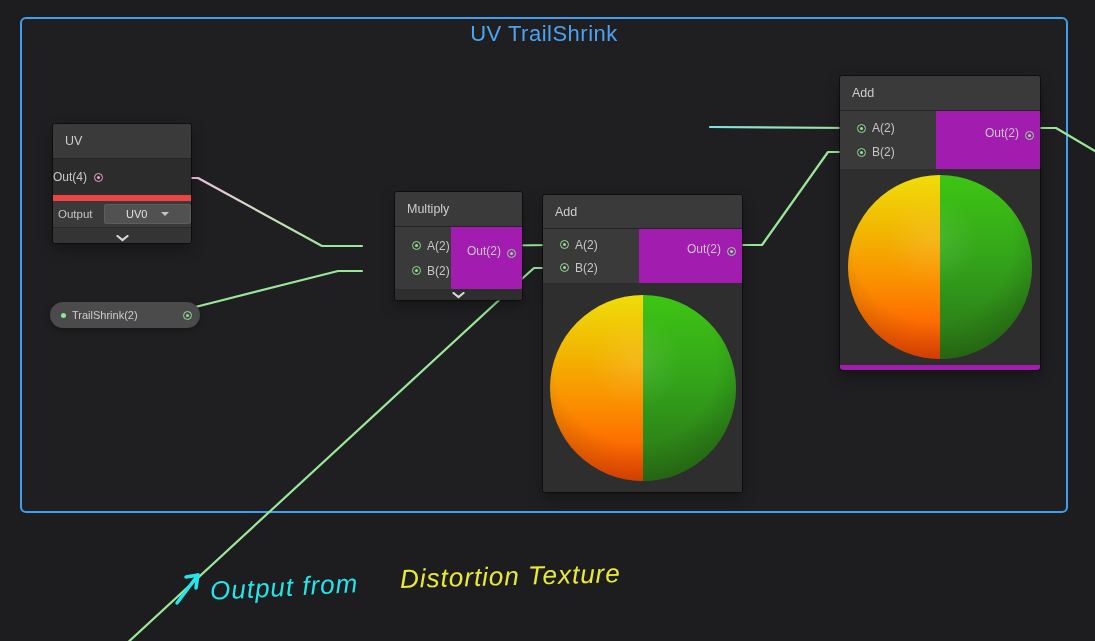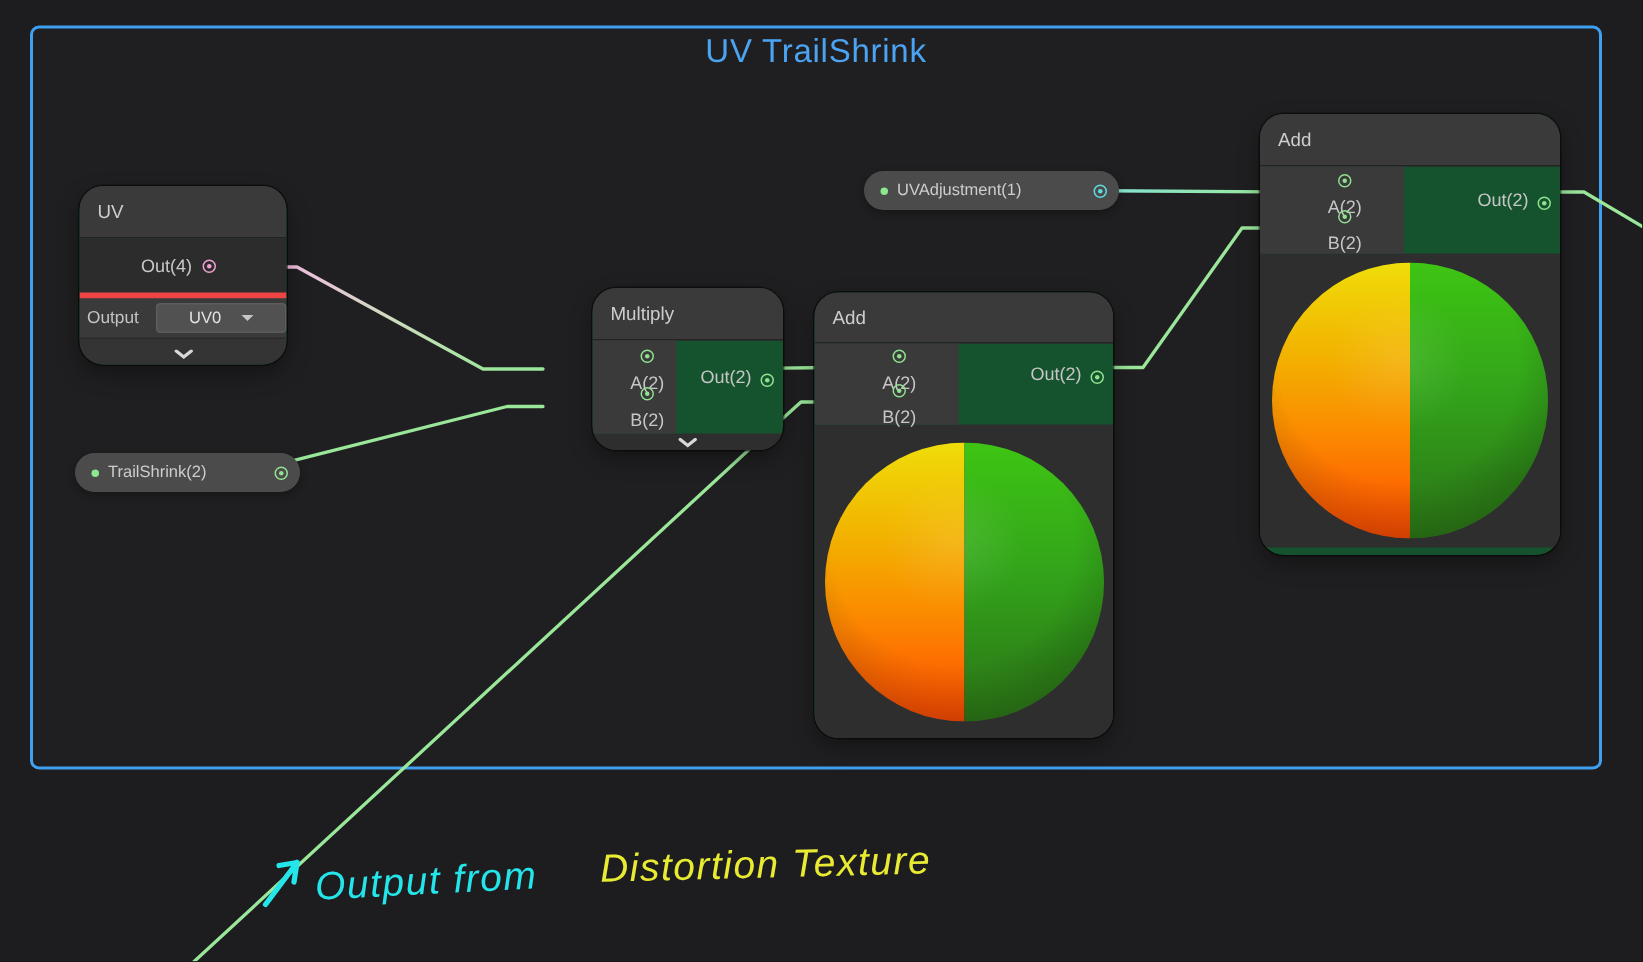--- a/index.html
+++ b/index.html
@@ -18,21 +18,21 @@
   }
   .group-title{
     position:absolute;left:0;top:2px;width:100%;text-align:center;
     font-size:22px;letter-spacing:0.5px;color:#4BA3F2;
   }
   
   .edge-layer{position:absolute;left:0;top:0;z-index:1;}
   .edge{fill:none;stroke-width:2.2px;stroke-linecap:round;stroke-linejoin:round;}
   
   .node{
-    position:absolute;background:#14532d;border-radius:16px;overflow:hidden;
+    position:absolute;background:#a21caf;border-radius:3px;overflow:hidden;
     box-shadow:0 0 0 1px rgba(0,0,0,0.5),0 6px 14px rgba(0,0,0,0.35);
     z-index:2;color:#C9C9C9;font-size:12px;
   }
   .node-header{
     background:#3A3A3A;display:flex;align-items:center;
     padding:0 12px;color:#CDCDCD;border-bottom:1px solid #242424;
     font-size:12.5px;
   }
   .chevron-row{
     display:flex;align-items:center;justify-content:center;
@@ -48,40 +48,40 @@
     border-radius:50%;background:var(--c);
   }
   .p-green{--c:#8FE08F;}
   .p-pink{--c:#F0A0D2;}
   .p-cyan{--c:#5FDCDE;}
   
   #node-uv{left:53px;top:124px;width:138px;height:119px;}
   #node-uv .node-header{height:34px;}
   .uv-out-row{
     height:36px;background:#2C2C2C;display:flex;align-items:center;
-    justify-content:center;gap:7px;padding-right:6px;border-bottom:4px solid #ef4444;
+    justify-content:flex-start;gap:7px;padding-right:6px;border-bottom:6px solid #ef4444;
   }
   .uv-control-row{height:26px;background:#3A3A3A;display:flex;align-items:center;padding-left:5px;border-bottom:1px solid #2A2A2A;}
   .uv-control-label{width:46px;overflow:hidden;white-space:nowrap;font-size:11.5px;color:#C4C4C4;flex:none;}
   .dropdown{
     width:77px;height:20px;background:#515151;border-radius:3px;
     box-shadow:inset 0 0 0 1px #5D5D5D;
     display:flex;align-items:center;padding:0 22px;gap:4px;
     font-size:11px;color:#E2E2E2;cursor:default;
   }
   .dd-val{flex:1;}
   .dd-arrow{width:0;height:0;border-left:4px solid transparent;border-right:4px solid transparent;border-top:4px solid #C6C6C6;}
   #node-uv .chevron-row{height:20px;}
   
   #node-multiply{left:351px;top:192px;width:127px;height:108px;margin-left:44px;}
   #node-multiply .node-header{height:34px;}
   .port-section{display:flex;align-items:stretch;}
   .in-col{background:#3A3A3A;}
   #node-multiply .in-col{width:56px;padding:6px 0;}
-  .port-row{display:flex;align-items:center;gap:6px;padding-left:17px;color:#C6C6C6;flex-direction:column;}
+  .port-row{display:flex;align-items:center;gap:6px;padding-left:17px;color:#C6C6C6;}
   #node-multiply .port-row{height:25px;}
   .out-col{flex:1;}
   .out-row{display:flex;align-items:flex-end;justify-content:flex-end;gap:6px;padding-right:6px;color:#C6C6C6;}
   #node-multiply .out-row{height:25px;margin-top:6px;}
   #node-multiply .chevron-row{height:12px;background:#2E2E2E;}
   
   #node-add-mid{left:543px;top:195px;width:199px;height:297px;}
   #node-add-mid .node-header{height:33px;}
   #node-add-mid .in-col{width:96px;padding:4px 0;}
   #node-add-mid .port-row{height:23px;}
@@ -231,25 +231,20 @@
     </div>
     <div class="preview-wrap-mid preview">
       <div class="sphere sphere-mid">
         <div class="half-l"></div>
         <div class="half-r"></div>
         <div class="sphere-shade"></div>
       </div>
     </div>
   </div>
 
-  <div class="pill" id="pill-uvadjustment">
-    <span class="prop-dot"></span>
-    <span class="pill-label">UVAdjustment(1)</span>
-    <span class="port p-cyan"></span>
-  </div>
 
   <div class="node" id="node-add-top">
     <div class="node-header">Add</div>
     <div class="port-section">
       <div class="in-col">
         <div class="port-row">
           <span class="port p-green"></span>
           <span>A(2)</span>
         </div>
         <div class="port-row">

